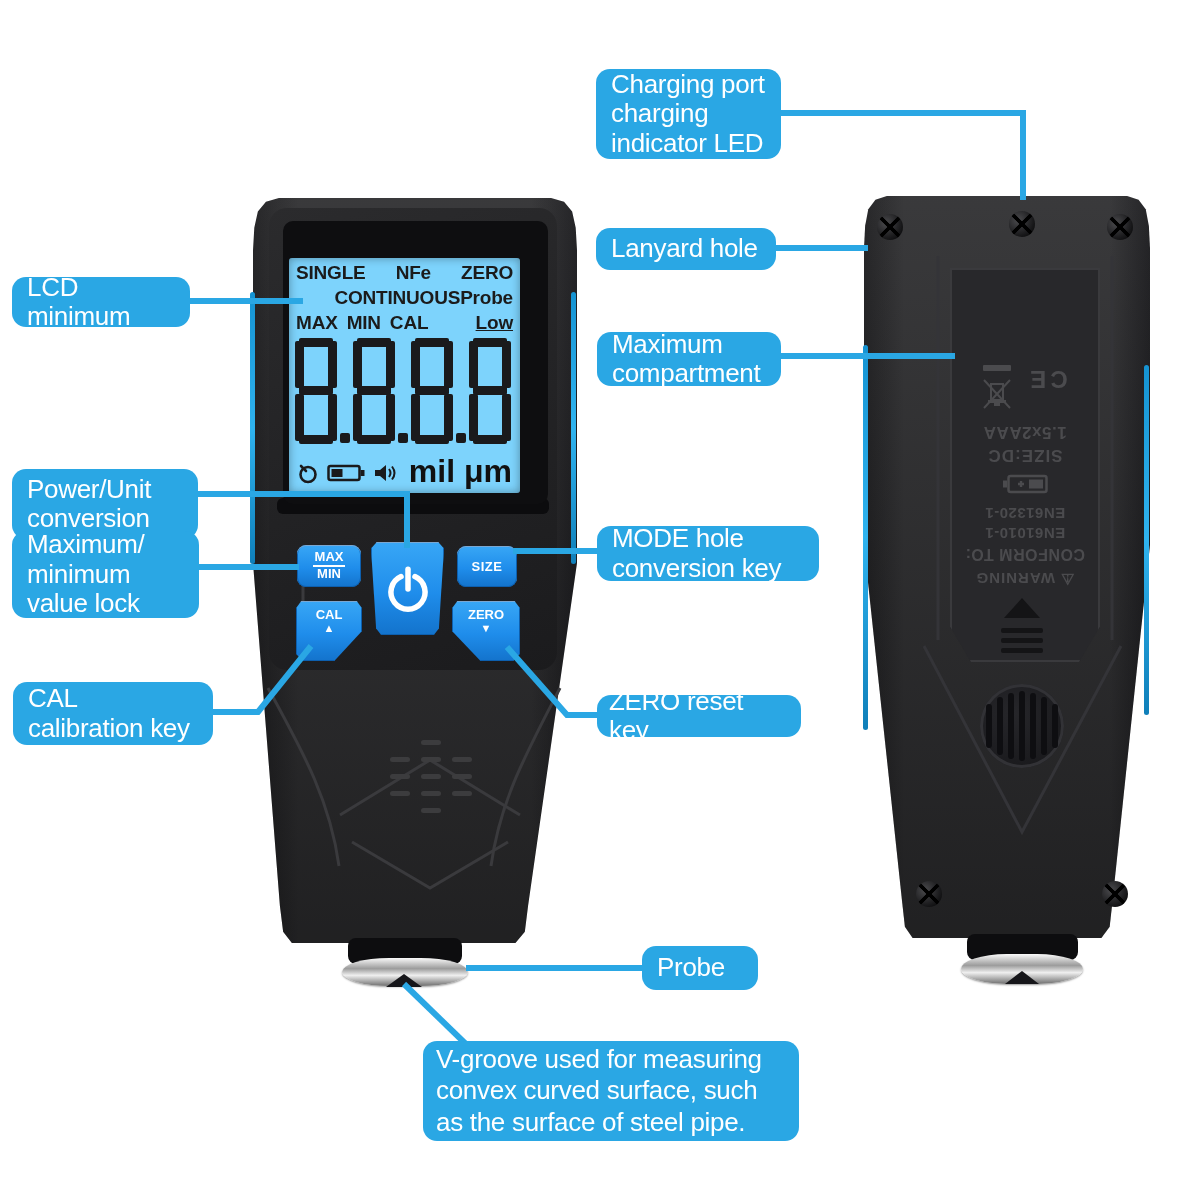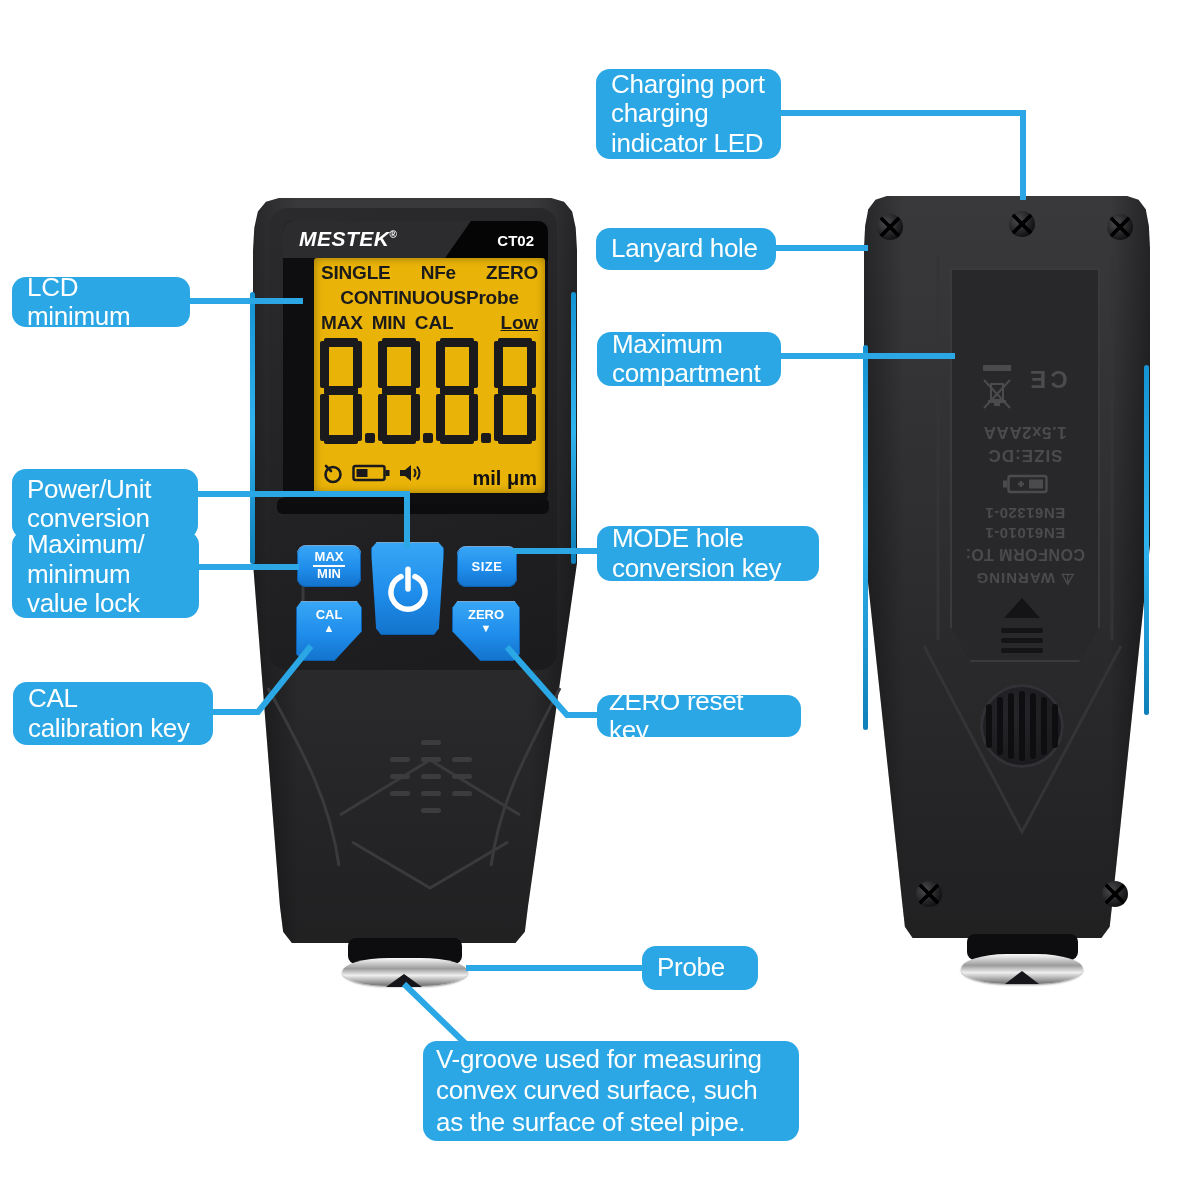--- a/index.html
+++ b/index.html
@@ -37,43 +37,43 @@
   .seam{left:277px;top:498px;width:272px;height:16px;background:#0c0c0e;border-radius:6px;}
   .bezel{left:283px;top:221px;width:265px;height:283px;border-radius:10px;
     background:#0e0e10;overflow:hidden;}
   .topbar{position:absolute;left:0;top:0;width:100%;height:37px;background:#2c2c2e;}
   .topbar .blackslash{position:absolute;left:175px;top:-2px;width:140px;height:41px;
     background:#050506;transform:skewX(-35deg);}
   .brand{position:absolute;left:16px;top:6px;color:#fff;font-weight:700;font-style:italic;
     font-size:21px;letter-spacing:.5px;z-index:2;}
   .brand sup{font-size:10px;font-style:normal;}
   .model{position:absolute;right:14px;top:11px;color:#fff;font-weight:700;font-size:15px;z-index:2;}
-  .lcd{position:absolute;left:31px;top:37px;width:231px;height:235px;background:#eab308;
+  .lcd{position:absolute;left:6px;top:37px;width:231px;height:235px;background:#7dd3fc;
     border-radius:3px;box-shadow:inset 0 0 10px rgba(0,0,0,.35);}
   .annrow{position:absolute;left:7px;right:7px;display:flex;font-weight:700;
     font-size:19px;color:#1b1b1b;letter-spacing:-0.2px;}
   .annrow.r1{top:4px;justify-content:space-between;}
-  .annrow.r2{top:29px;justify-content:center;}
+  .annrow.r2{top:29px;justify-content:flex-end;}
   .annrow.r3{top:54px;gap:9px;}
   .annrow.r3 .pushright{margin-left:auto;text-decoration:underline;}
   
   .digits{position:absolute;left:6px;top:78px;height:108px;display:flex;
     align-items:flex-end;gap:4px;}
   .d7{position:relative;width:42px;height:106px;display:inline-block;}
   .d7 i{position:absolute;background:#1a1a1c;border-radius:2px;}
   .d7 .t {left:4px;right:4px;top:0;height:9px;}
   .d7 .m {left:4px;right:4px;top:48px;height:9px;}
   .d7 .b {left:4px;right:4px;bottom:0;height:9px;}
   .d7 .tl{left:0;top:3px;width:9px;height:47px;}
   .d7 .tr{right:0;top:3px;width:9px;height:47px;}
   .d7 .bl{left:0;bottom:3px;width:9px;height:47px;}
   .d7 .br{right:0;bottom:3px;width:9px;height:47px;}
   .dp{width:10px;height:10px;background:#1a1a1c;border-radius:2px;margin:0 -1px 1px -1px;}
   .lcdicons{position:absolute;left:8px;bottom:9px;display:flex;align-items:center;gap:8px;}
-  .units{position:absolute;right:8px;bottom:3px;font-weight:700;font-size:20px;color:#111;}
+  .units{position:absolute;right:8px;bottom:3px;font-weight:700;font-size:32px;color:#111;}
 
   
   .btn{position:absolute;color:#fff;font-weight:700;text-align:center;
     background:linear-gradient(180deg,#38a7f6 0%,#1f8deb 55%,#1373cc 100%);
     box-shadow:inset 0 1px 0 rgba(255,255,255,.45), inset 0 0 0 1px #0d5fae;
     display:flex;flex-direction:column;align-items:center;justify-content:center;z-index:3;}
   .btn-maxmin{left:297px;top:545px;width:64px;height:42px;border-radius:9px;font-size:13px;line-height:1.12;}
   .btn-maxmin .ul{border-bottom:2px solid #fff;padding:0 2px;}
   .btn-mode{left:457px;top:546px;width:60px;height:41px;border-radius:9px;font-size:13px;letter-spacing:.5px;}
   .btn-power{left:371px;top:542px;width:73px;height:93px;
@@ -130,25 +130,20 @@
 </head>
 <body>
 
 <div class="devbody front-body"></div>
 <div class="abs edge-accent" style="left:250px;top:292px;height:272px;"></div>
 <div class="abs edge-accent" style="left:571px;top:292px;height:272px;"></div>
 <div class="abs faceplate"></div>
 <div class="abs seam"></div>
 
 <div class="abs bezel">
-  <div class="topbar">
-    <div class="blackslash"></div>
-    <div class="brand"><span>MESTEK</span><sup>®</sup></div>
-    <div class="model">CT02</div>
-  </div>
   <div class="lcd">
     <div class="annrow r1">
       <span>SINGLE</span>
       <span>NFe</span>
       <span>ZERO</span>
     </div>
     <div class="annrow r2">
       <span>CONTINUOUS</span>
       <span>Probe</span>
     </div>

